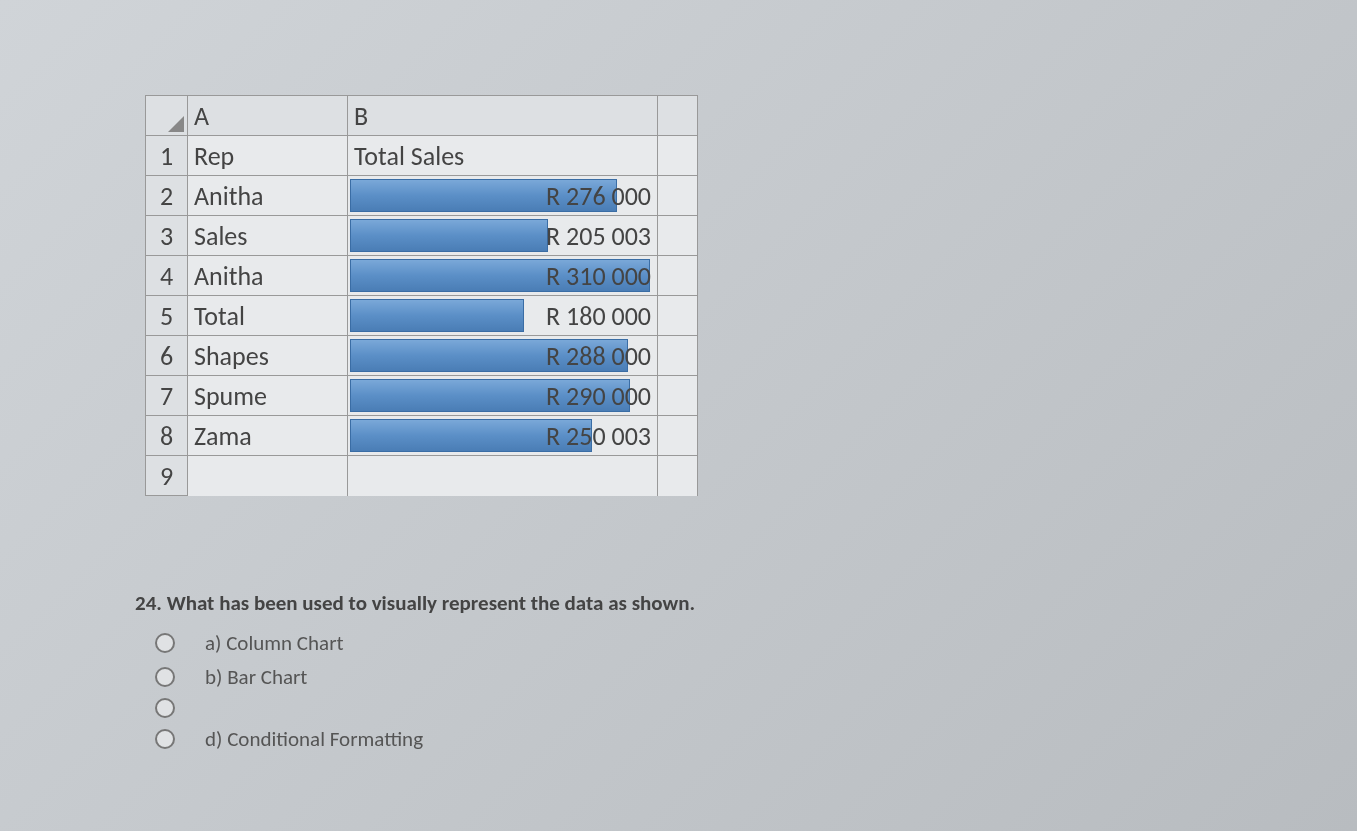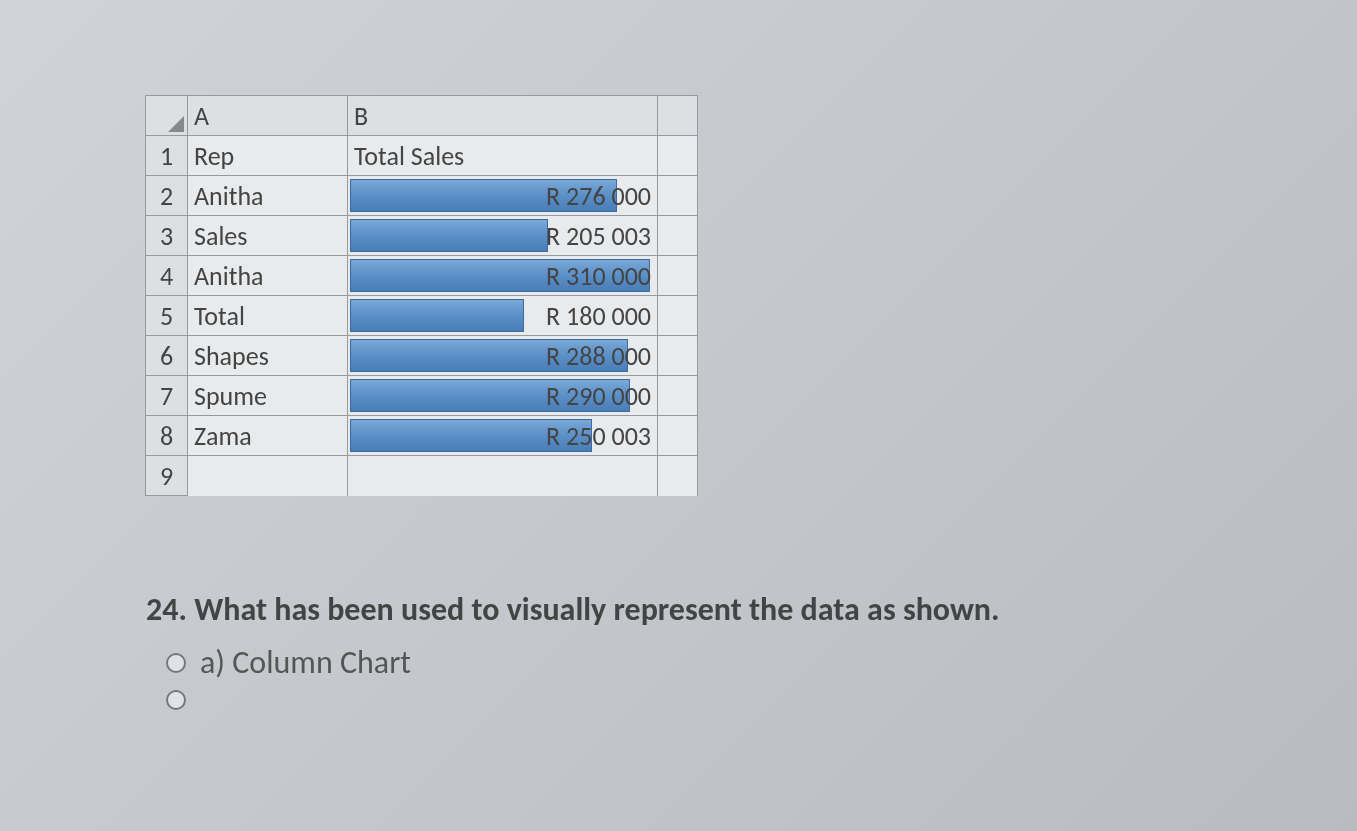--- a/index.html
+++ b/index.html
@@ -80,33 +80,33 @@
       z-index: 0;
     }
     .databar-value {
       position: relative;
       z-index: 1;
     }
     .row-9 { height: 26px; }
     .question-section {
       position: absolute;
       top: 590px;
-      left: 146px;
+      left: 135px;
       color: #555;
-      font-size: 32px;
+      font-size: 21px;
     }
     .question-text {
       font-weight: bold;
       color: #444;
       margin-bottom: 14px;
     }
     .option-row {
       display: flex;
       align-items: center;
-      gap: 14px;
+      gap: 30px;
       margin-bottom: 8px;
       padding-left: 20px;
     }
     .radio {
       width: 20px;
       height: 20px;
       border: 2px solid #777;
       border-radius: 50%;
       background: #e0e2e4;
       flex-shrink: 0;
@@ -204,14 +204,22 @@
 </div>
 
 <div class="question-section">
   <div class="question-text">24. What has been used to visually represent the data as shown.</div>
   <div class="option-row">
     <div class="radio"></div>
     <span>a) Column Chart</span>
   </div>
   <div class="option-row">
     <div class="radio"></div>
+    <span>b) Bar Chart</span>
+  </div>
+  <div class="option-row">
+    <div class="radio"></div>
+  </div>
+  <div class="option-row">
+    <div class="radio"></div>
+    <span>d) Conditional Formatting</span>
   </div>
 </div>
 
 </body></html>

